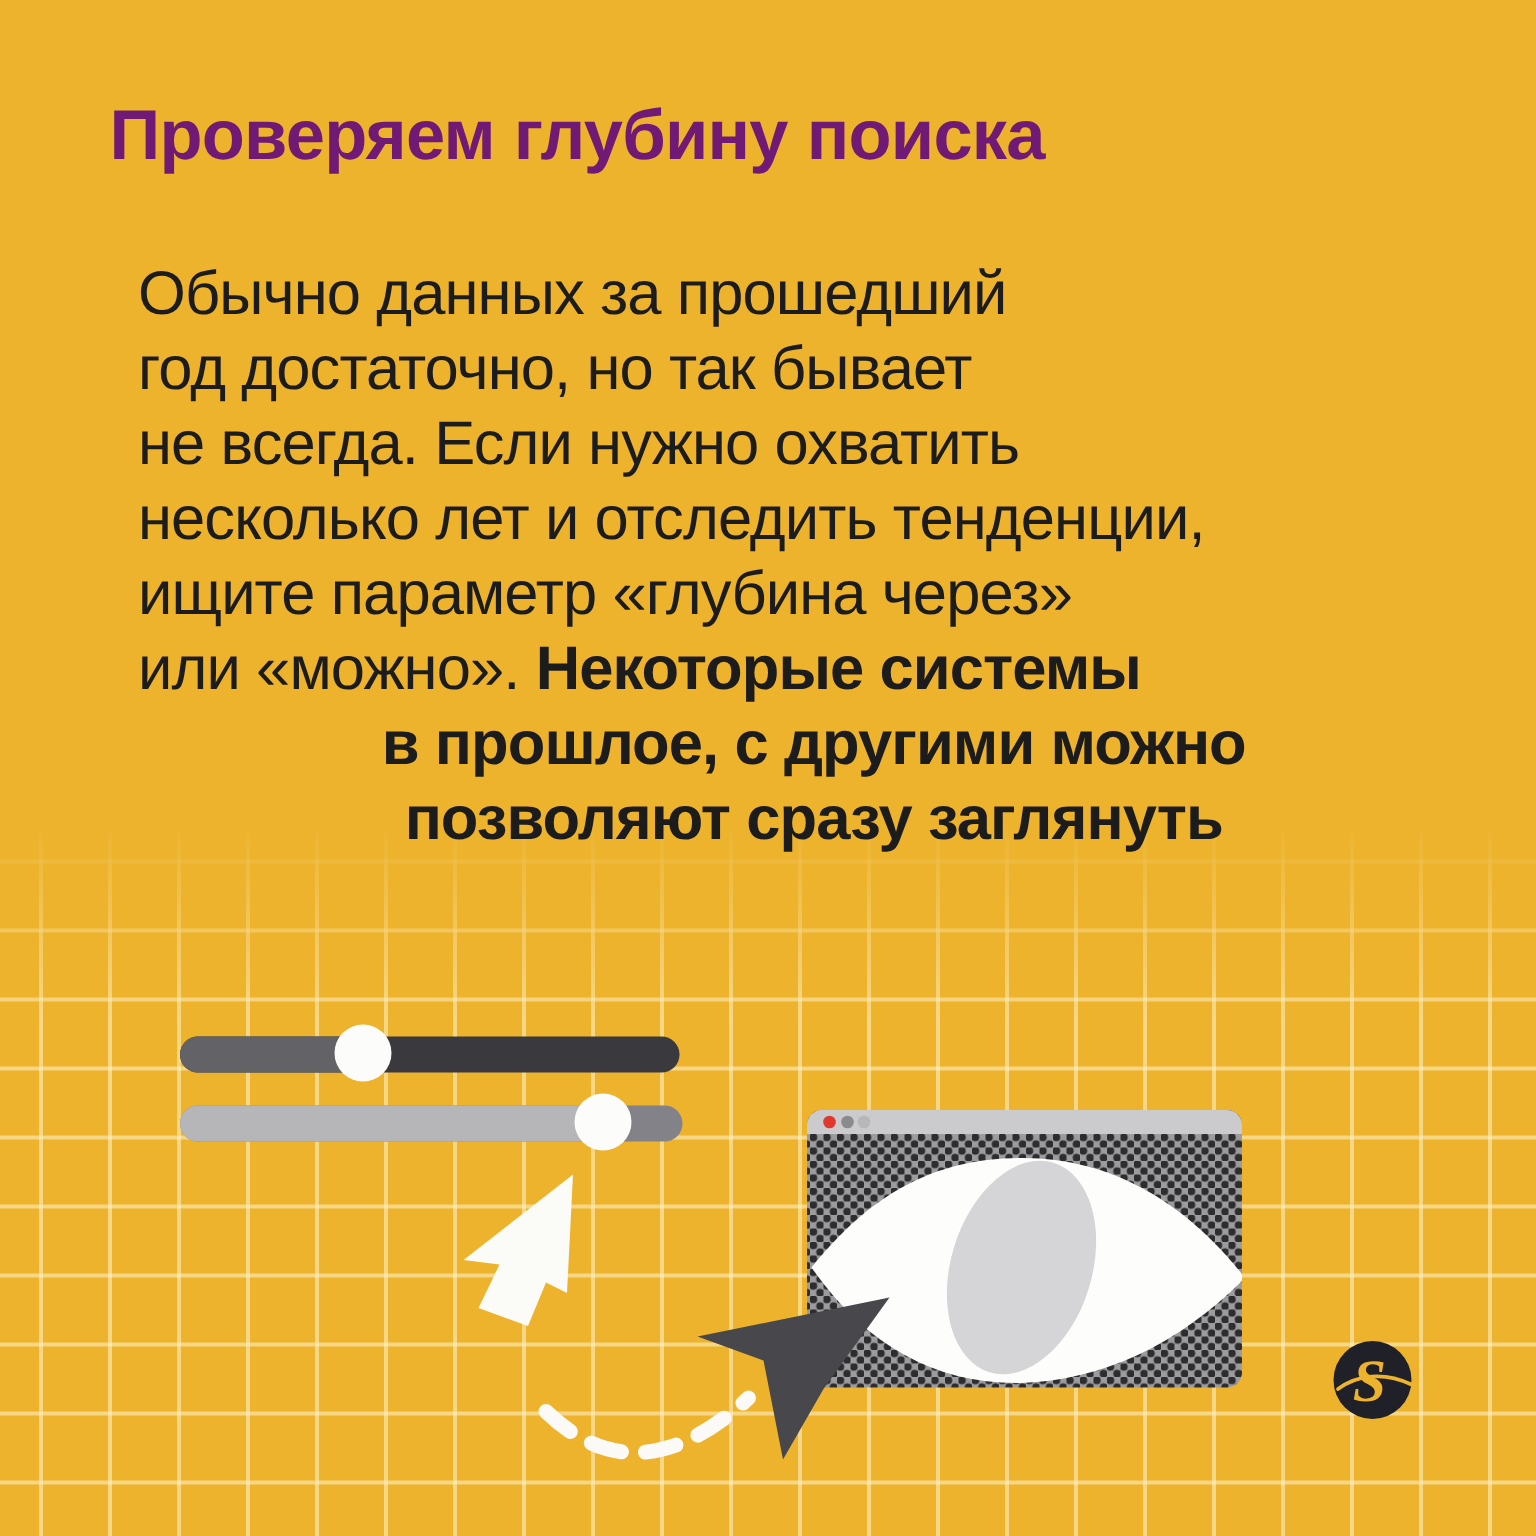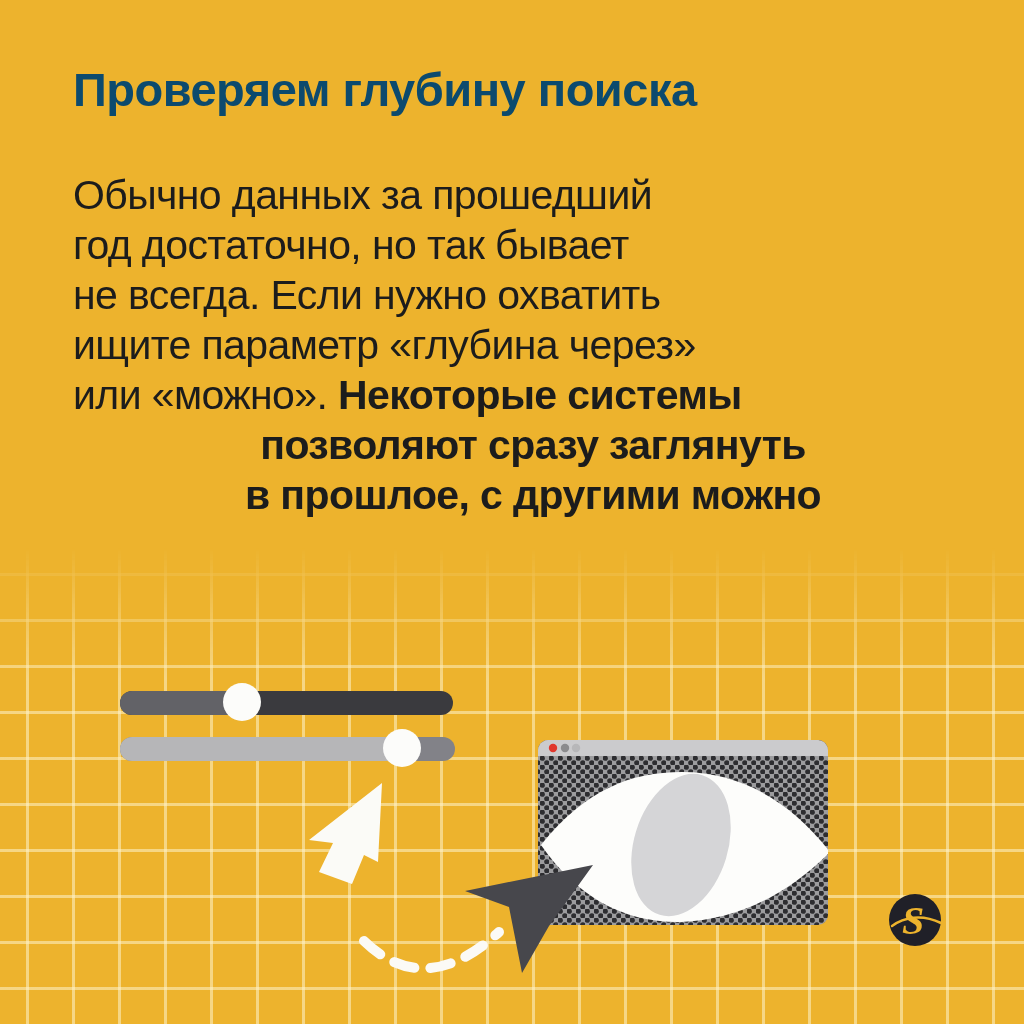--- a/index.html
+++ b/index.html
@@ -16,50 +16,51 @@
     background-image:
       linear-gradient(to right, rgba(253,243,205,0.55) 0 3px, transparent 3px),
       linear-gradient(to bottom, rgba(253,243,205,0.55) 0 3px, transparent 3px);
     background-size:46px 46px;
     background-position:26px 25px;
     -webkit-mask-image:linear-gradient(to bottom, transparent 0, #000 130px);
     mask-image:linear-gradient(to bottom, transparent 0, #000 130px);
   }
   .title{
     position:absolute;left:73px;top:64px;margin:0;
-    font-size:47px;font-weight:700;color:#0c4a6e;
+    font-size:47px;font-weight:700;color:#701a75;
     letter-spacing:-0.5px;line-height:1.1;
     white-space:nowrap;
   }
   .body{
     position:absolute;left:73px;top:170px;width:920px;
     font-size:41px;color:#1c1c1c;line-height:50px;
     letter-spacing:-0.6px;
   }
-  .body .line{white-space:nowrap;}
+  .body .line{white-space:nowrap;margin-left:19px;}
   .body .b{font-weight:700;text-align:center;}
   .illus{position:absolute;left:0;top:0;width:1024px;height:1024px;}
 </style>
 </head>
 <body>
 
 <div class="card">
 
   <div class="grid"></div>
 
   <h1 class="title">Проверяем глубину поиска</h1>
 
   <div class="body">
     <div class="line">Обычно данных за прошедший</div>
     <div class="line">год достаточно, но так бывает</div>
     <div class="line">не всегда. Если нужно охватить</div>
+    <div class="line">несколько лет и отследить тенденции,</div>
     <div class="line">ищите параметр «глубина через»</div>
     <div class="line"><span>или «можно». </span><span class="b">Некоторые системы</span></div>
+    <div class="line b">в прошлое, с другими можно</div>
     <div class="line b">позволяют сразу заглянуть</div>
-    <div class="line b">в прошлое, с другими можно</div>
   </div>
 
   <svg class="illus" viewBox="0 0 1024 1024">
     <defs>
       <pattern id="halftone" width="9" height="9" patternUnits="userSpaceOnUse">
         <rect width="9" height="9" fill="#9c9c9e"></rect>
         <circle cx="2.25" cy="2.25" r="2.6" fill="#2d2d30"></circle>
         <circle cx="6.75" cy="6.75" r="2.6" fill="#2d2d30"></circle>
       </pattern>
       <clipPath id="winclip">

